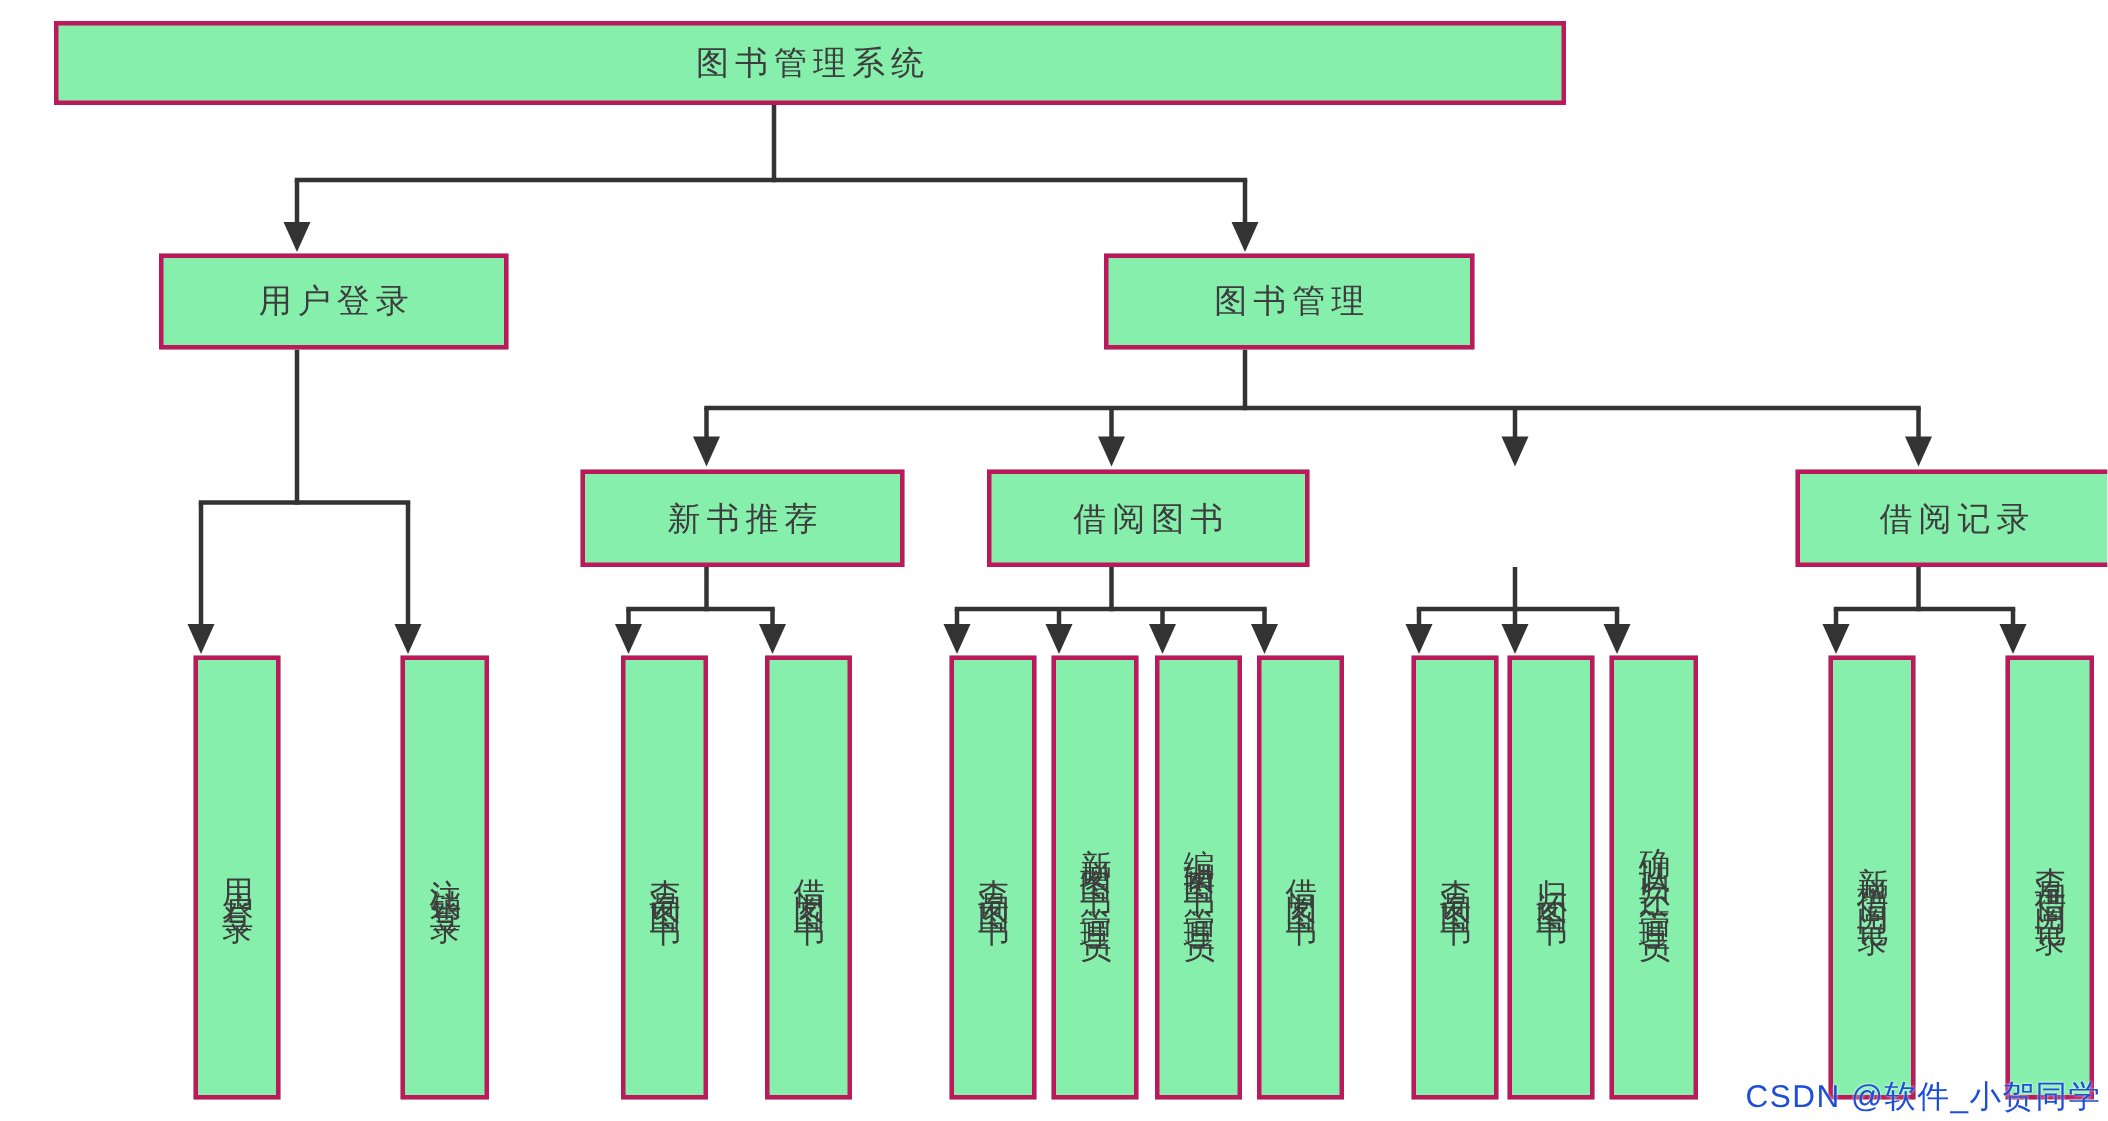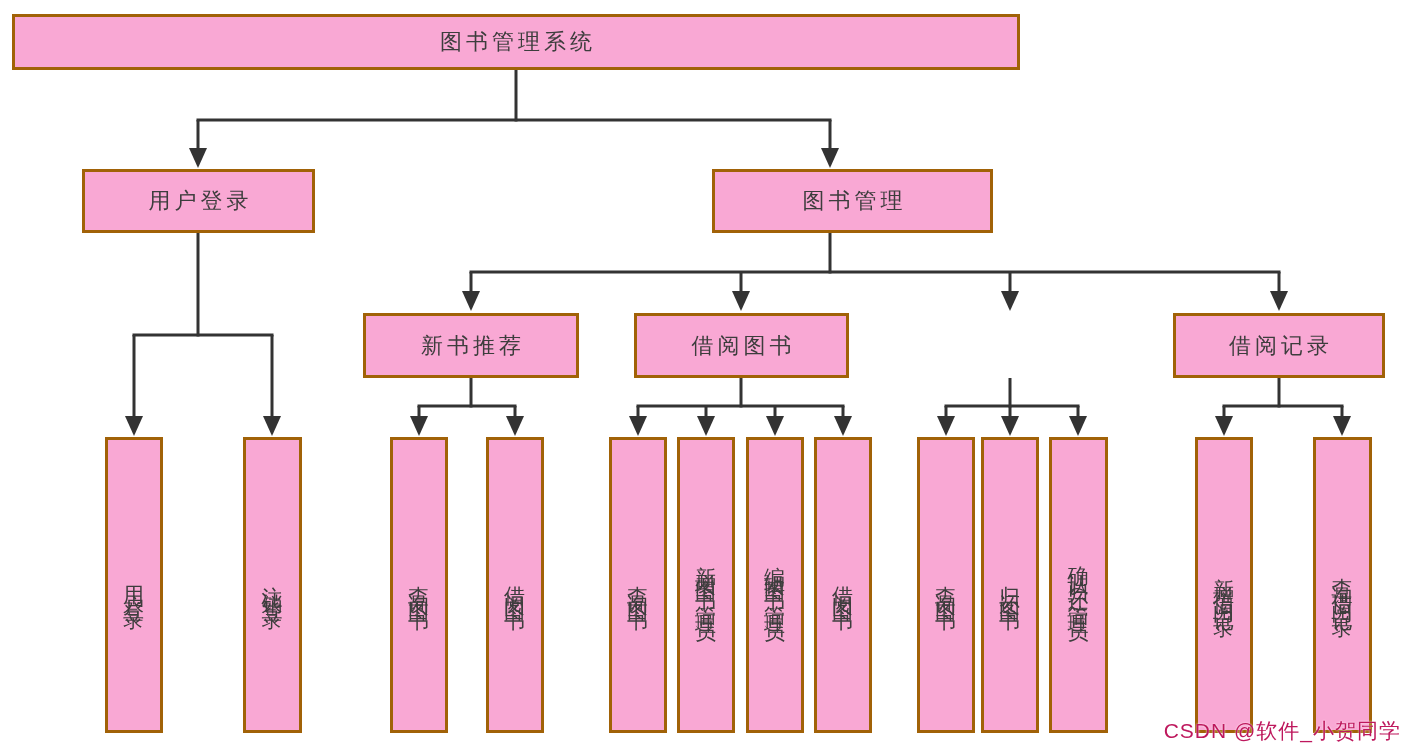--- a/index.html
+++ b/index.html
@@ -9,43 +9,44 @@
     background:#ffffff;
     font-family:"Liberation Sans","DejaVu Sans",sans-serif;
     overflow:hidden;
   }
   #wires{position:absolute;left:0;top:0;z-index:0;}
   .c-line{stroke:#333333;stroke-width:3;fill:none;}
   .c-arrow{fill:#333333;stroke:none;}
   .node{
     position:absolute;
     box-sizing:border-box;
-    background:#f9a8d4;
-    border:3px solid #a16207;
+    background:#86efac;
+    border:3px solid #be185d;
     color:#3d3d3d;
     display:flex;align-items:center;justify-content:center;
     z-index:1;
+    margin-left:24px;
   }
   .h-node{font-size:22px;letter-spacing:4px;text-indent:4px;white-space:nowrap;}
   .leaf{
     writing-mode:vertical-rl;
     text-orientation:mixed;
     font-size:21px;
     letter-spacing:8px;
     line-height:1.0;
     top:437px;height:296px;width:58px;
   }
   .root-node{left:12px;top:14px;width:1008px;height:56px;}
   .lvl2{top:169px;height:64px;}
   .lvl3{top:313px;height:65px;font-family:Liberation Serif, serif;}
   #watermark{
     position:absolute;
     right:4px;bottom:2px;
     font-size:21px;
-    color:#be185d;
+    color:#1d4ed8;
     letter-spacing:1px;
     z-index:2;
     text-shadow:0 0 2px #ffffff;
   }
 </style>
 </head>
 <body>
 
 <div id="stage">
 
@@ -121,21 +122,21 @@
       <line class="c-line" x1="1224" y1="406" x2="1224" y2="418"></line>
       <polygon class="c-arrow" points="1215,416 1233,416 1224,436"></polygon>
       <line class="c-line" x1="1342" y1="406" x2="1342" y2="418"></line>
       <polygon class="c-arrow" points="1333,416 1351,416 1342,436"></polygon>
     </g>
   </svg>
 
   <div class="node h-node root-node">图书管理系统</div>
 
   <div class="node h-node lvl2" style="left:82px;width:233px;">用户登录</div>
-  <div class="node h-node lvl2" style="left:712px;width:281px;">图书管理</div>
+  <div class="node h-node lvl2" style="left:712px;width:247px;">图书管理</div>
 
   <div class="node h-node lvl3" style="left:363px;width:216px;">新书推荐</div>
   <div class="node h-node lvl3" style="left:634px;width:215px;">借阅图书</div>
   <div class="node h-node lvl3" style="left:1173px;width:212px;">借阅记录</div>
 
   <div class="node leaf" style="left:105px;">用户登录</div>
   <div class="node leaf" style="left:243px;width:59px;">注销登录</div>
 
   <div class="node leaf" style="left:390px;">查询图书</div>
   <div class="node leaf" style="left:486px;">借阅图书</div>

